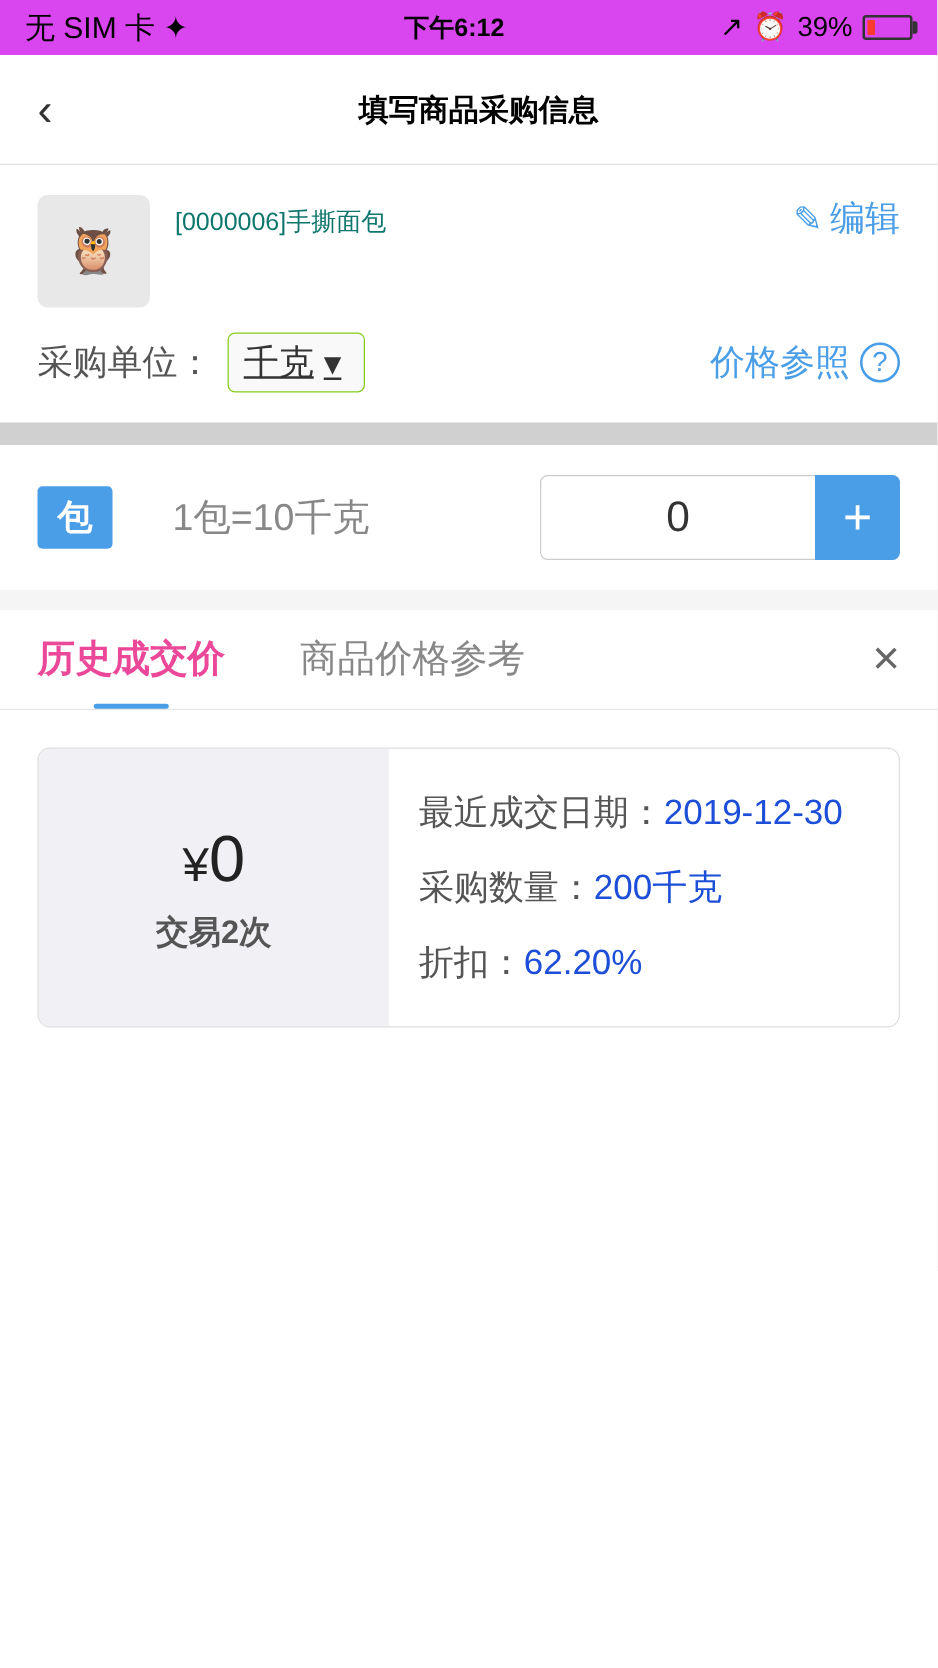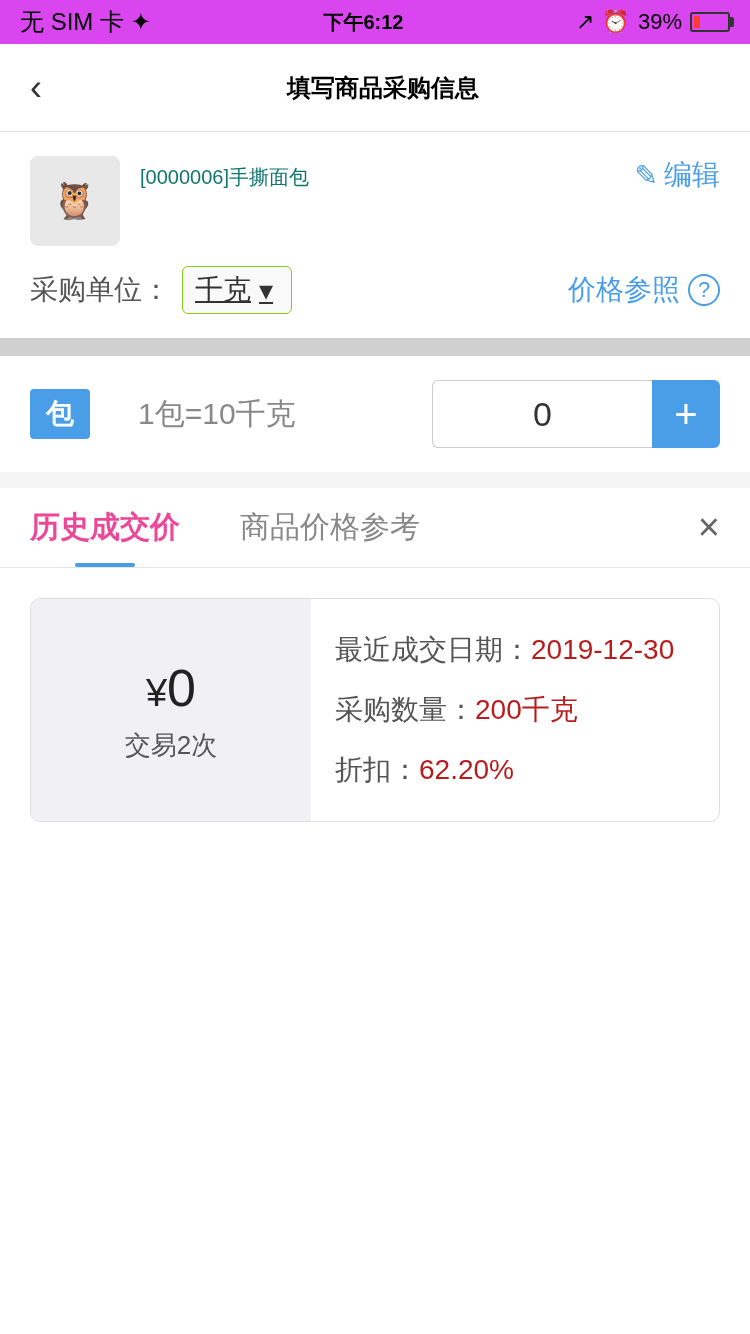--- a/index.html
+++ b/index.html
@@ -317,39 +317,40 @@
       color: #222;
       font-weight: 500;
     }
     .price-currency {
       font-size: 38px;
     }
     .trade-count {
       font-size: 26px;
       color: #555;
       margin-top: 10px;
+      font-weight: bold;
     }
     .card-right {
       flex: 1;
       padding: 30px 24px;
       display: flex;
       flex-direction: column;
       gap: 18px;
       justify-content: center;
     }
     .info-row {
       font-size: 28px;
       color: #333;
       line-height: 1.5;
     }
     .info-label {
       color: #555;
     }
     .info-value {
-      color: #b91c1c;
+      color: #1d4ed8;
     }
 
     
     .white-space {
       width: 750px;
       flex: 1;
       background: #fff;
       min-height: 600px;
     }
   </style>

